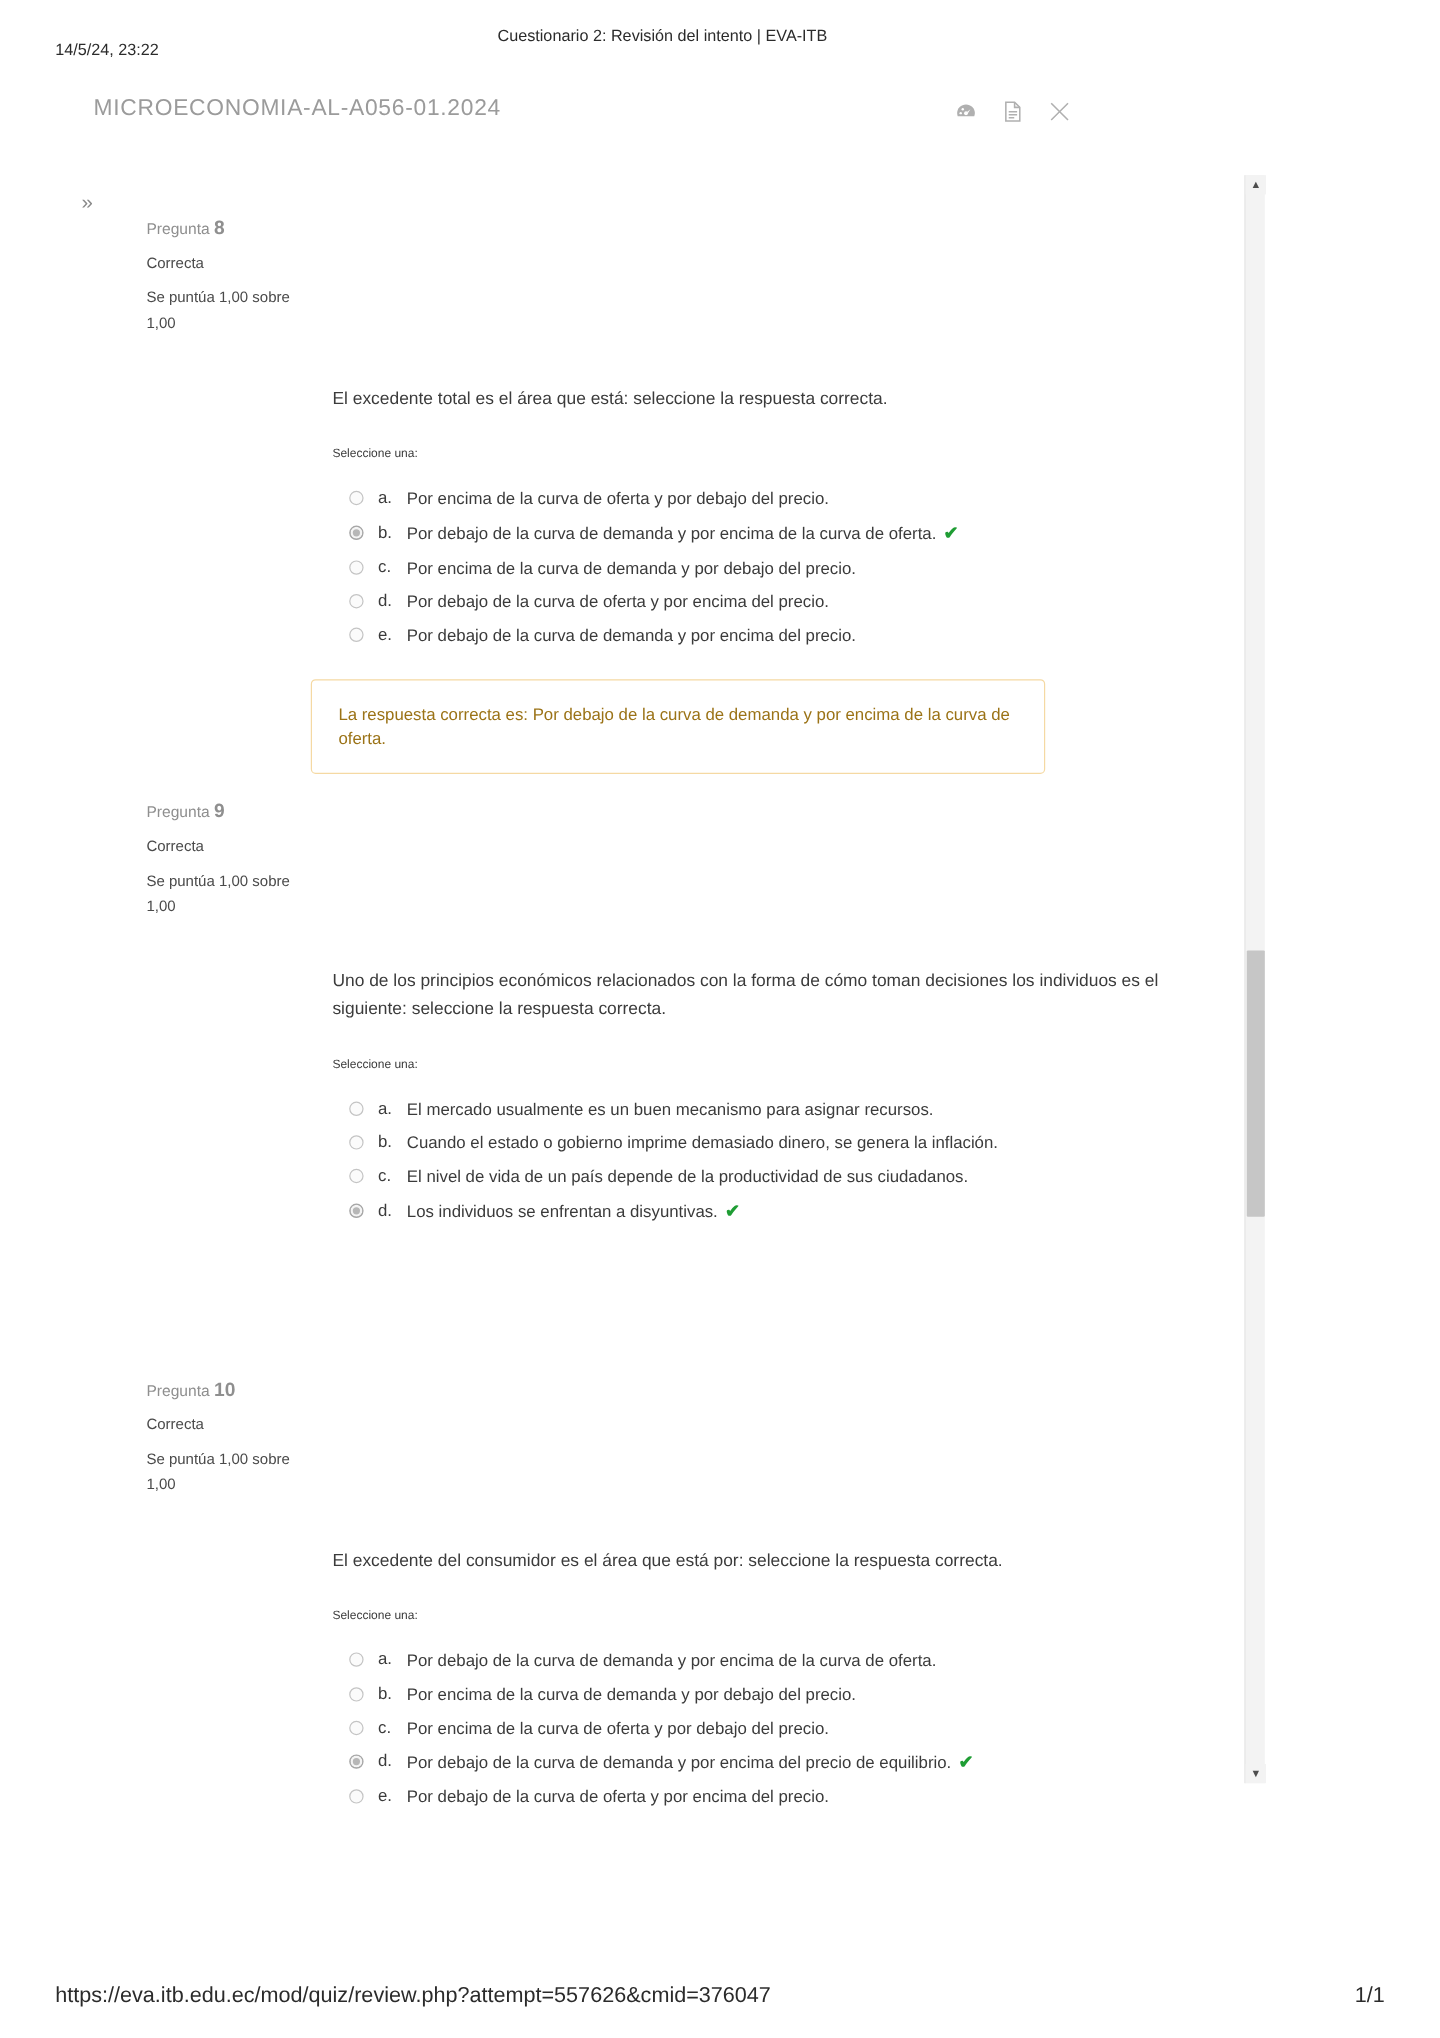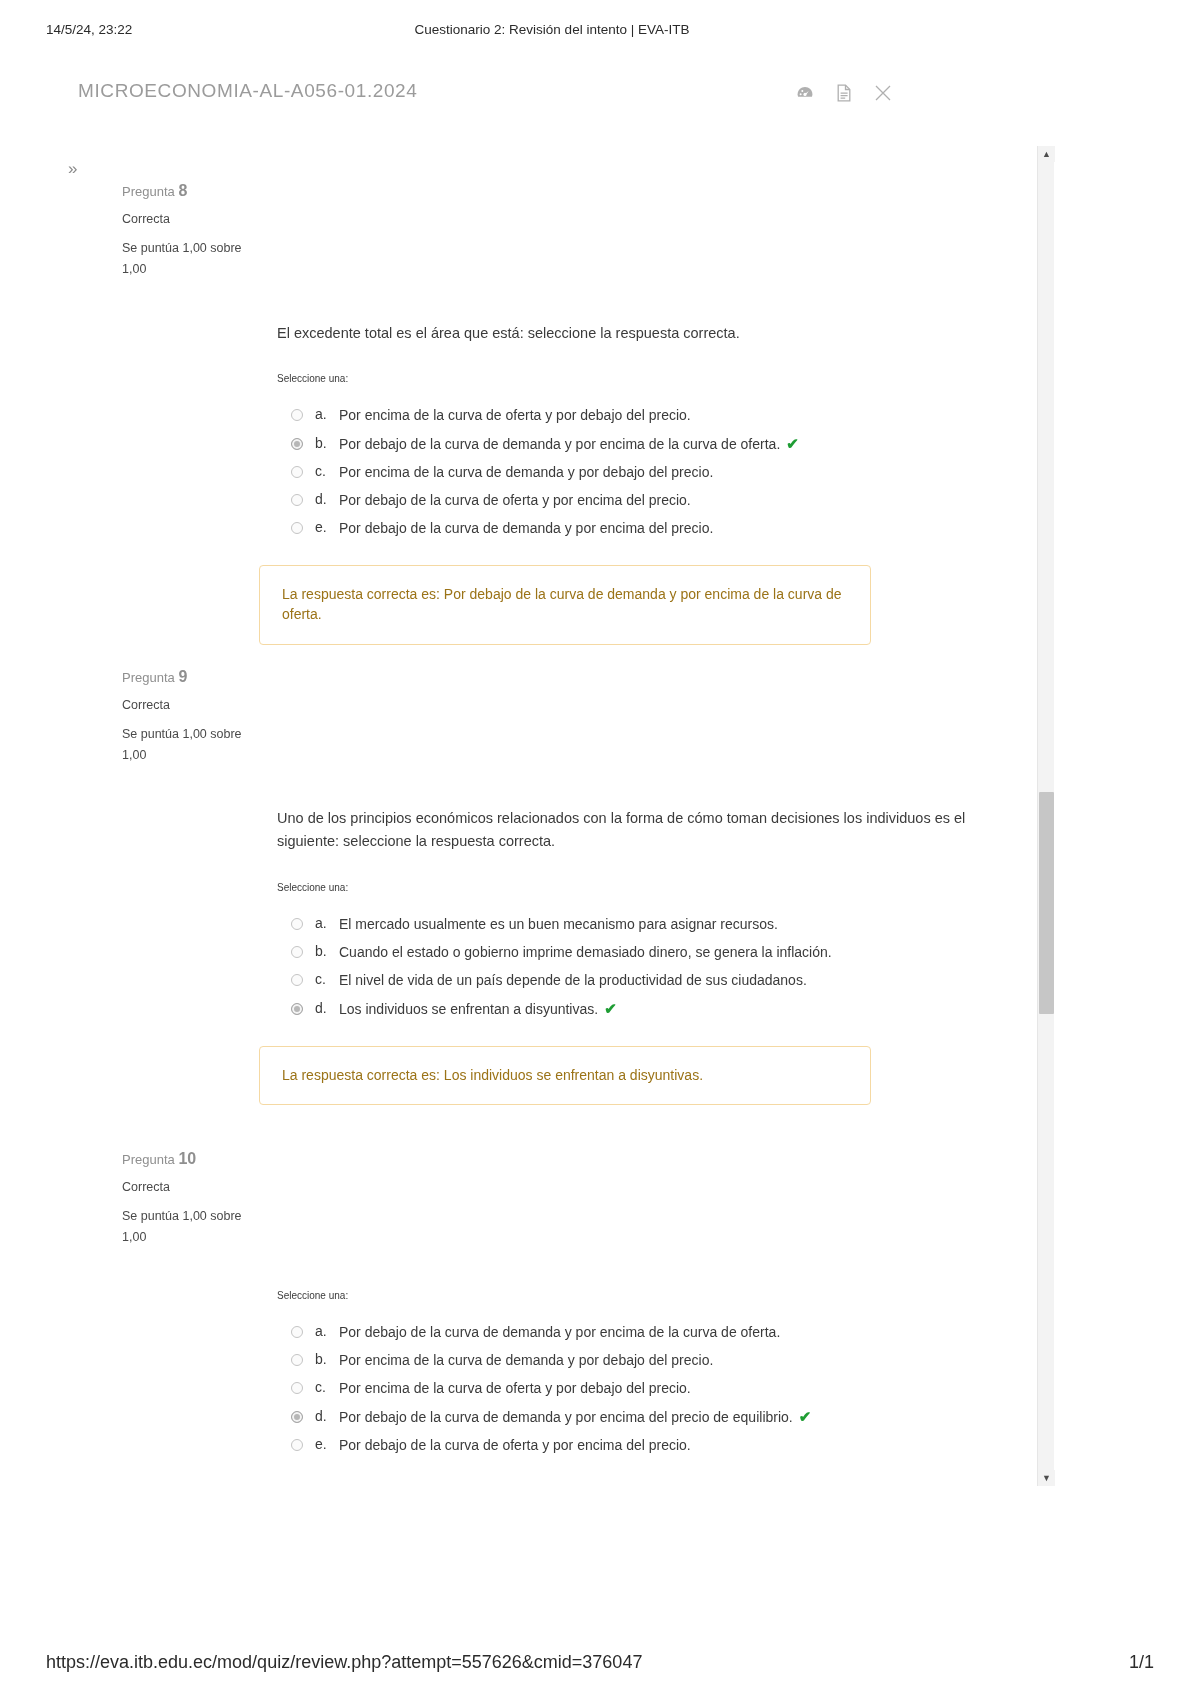--- a/index.html
+++ b/index.html
@@ -23,21 +23,21 @@
     top: 22px;
     left: 0;
     width: 1200px;
     height: 20px;
     font-size: 13.5px;
     color: #2b2b2b;
   }
   .print-header .ph-date {
     position: absolute;
     left: 46px;
-    top: 0;
+    top: 12px;
     white-space: nowrap;
   }
   .print-header .ph-title {
     position: absolute;
     left: 0;
     top: 0;
     width: 1104px;
     text-align: center;
     white-space: nowrap;
   }
@@ -362,30 +362,30 @@
               <span class="radio"></span>
               <span class="a-letter">c.</span>
               <span class="a-text">El nivel de vida de un país depende de la productividad de sus ciudadanos.</span>
             </li>
             <li class="answer">
               <span class="radio checked"></span>
               <span class="a-letter">d.</span>
               <span class="a-text">Los individuos se enfrentan a disyuntivas.<span class="tick">✔</span></span>
             </li>
           </ul>
-          <div class="feedback">La respuesta correcta es: Los individuos se enfrentan a disyuntivas.</div>
         </div>
       </div>
       <div class="question" style="top: 1008px;">
         <div class="q-info">
           <div class="q-number">Pregunta <b>10</b></div>
           <div class="q-state">Correcta</div>
           <div class="q-grade">Se puntúa 1,00 sobre 1,00</div>
         </div>
         <div class="q-body" style="top: 140px;">
+          <div class="q-text">El excedente del consumidor es el área que está por: seleccione la respuesta correcta.</div>
           <div class="q-prompt">Seleccione una:</div>
           <ul class="answers">
             <li class="answer">
               <span class="radio"></span>
               <span class="a-letter">a.</span>
               <span class="a-text">Por debajo de la curva de demanda y por encima de la curva de oferta.</span>
             </li>
             <li class="answer">
               <span class="radio"></span>
               <span class="a-letter">b.</span>

